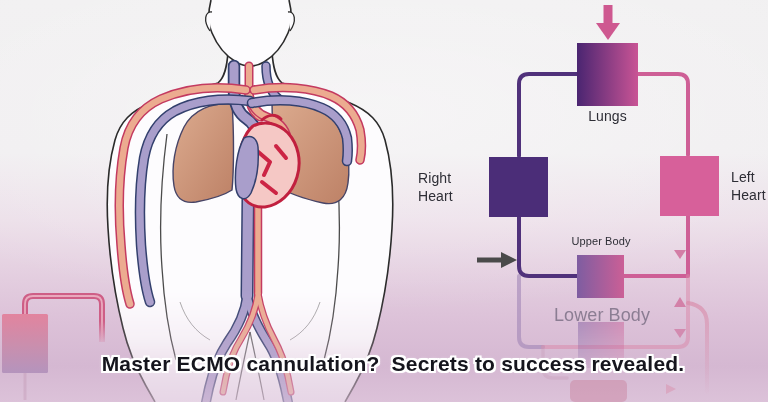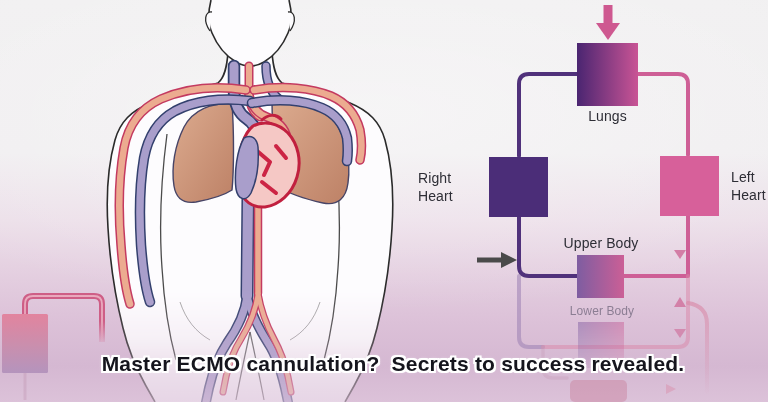--- a/index.html
+++ b/index.html
@@ -213,18 +213,18 @@
       <path d="M 501,252 L 517,260 L 501,268 Z" fill="#4a4a4a"></path>
     </g>
     <path d="M 674,250 L 686,250 L 680,259 Z" fill="#cf6f9b" opacity=".85"></path>
     <path d="M 674,307 L 686,307 L 680,297 Z" fill="#cf6f9b" opacity=".8"></path>
     <path d="M 674,329 L 686,329 L 680,338 Z" fill="#cf6f9b" opacity=".65"></path>
   </svg>
 
   <div class="lbl center" style="left:577px;top:107px;width:61px;">Lungs</div>
   <div class="lbl" style="left:418px;top:169px;width:52px;">Right Heart</div>
   <div class="lbl" style="left:731px;top:168px;width:44px;">Left Heart</div>
-  <div class="lbl center" style="left:555px;top:234px;width:92px;font-size:14px;">Upper Body</div>
-  <div class="lbl center faded" style="left:553px;top:304px;width:98px;font-size:12px;text-align:center;">Lower Body</div>
+  <div class="lbl center" style="left:555px;top:234px;width:92px;font-size:11px;">Upper Body</div>
+  <div class="lbl center faded" style="left:553px;top:304px;width:98px;font-size:18px;text-align:center;">Lower Body</div>
 
   <div class="headline">Master ECMO cannulation?  Secrets to success revealed.</div>
 
 </div>
 
 </body></html>

